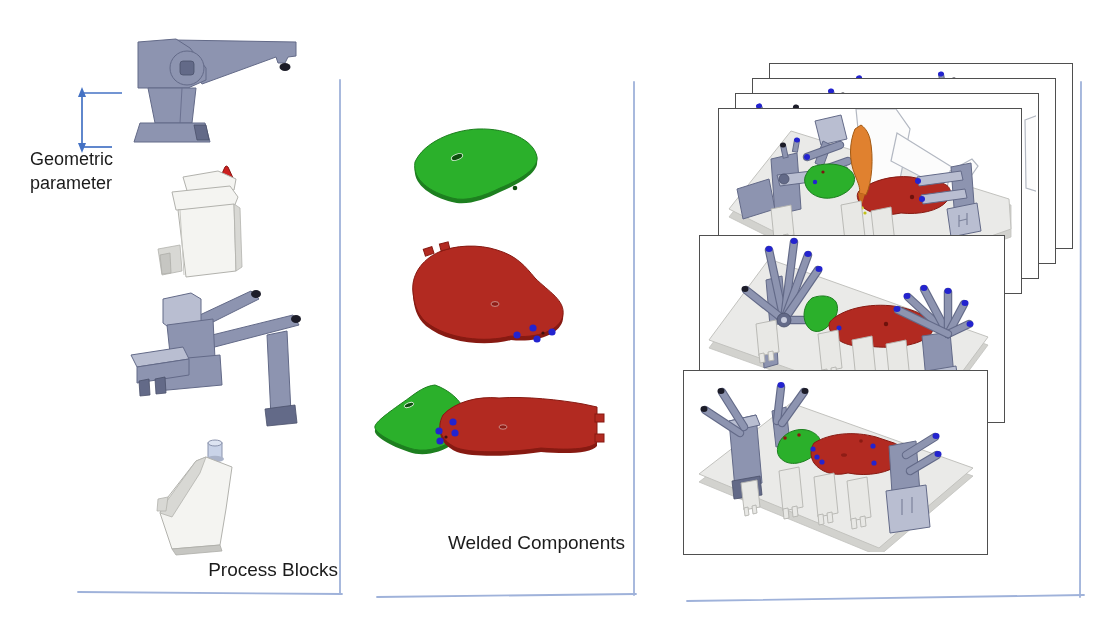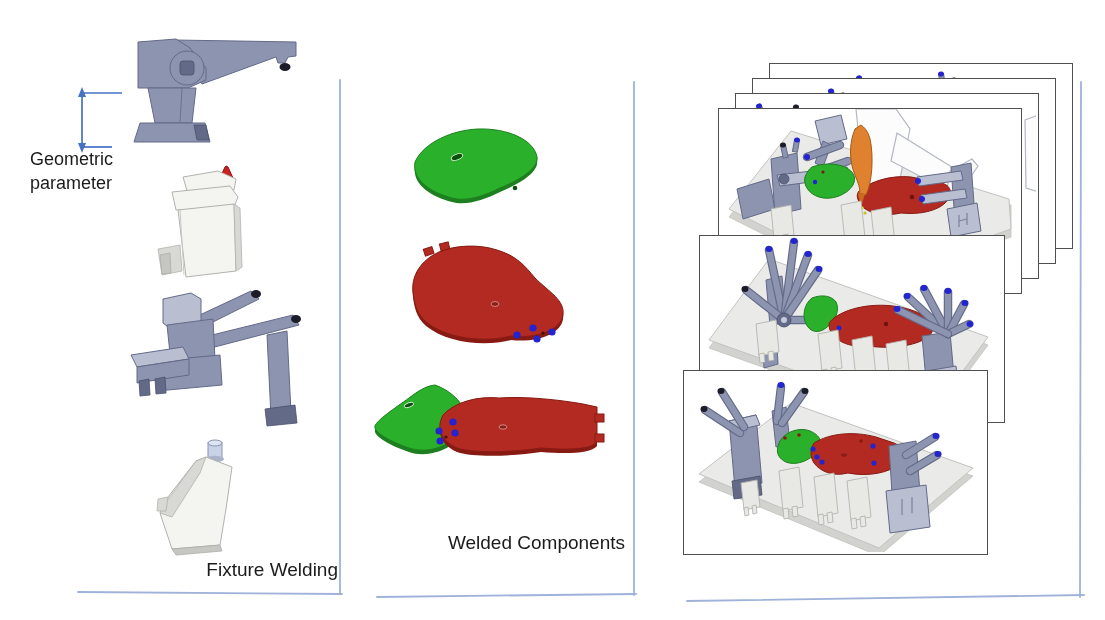--- a/index.html
+++ b/index.html
@@ -101,21 +101,21 @@
   <svg class="abs" style="left:148px;top:433px" width="102" height="127" viewBox="0 0 102 127">
     <rect fill="#c9d3e8" stroke="#8a93ad" x="60" y="10" width="14" height="16"></rect>
     <ellipse fill="#dde4f2" stroke="#8a93ad" cx="67" cy="10" rx="7" ry="3"></ellipse>
     <ellipse fill="#aab3c9" cx="67" cy="26" rx="9" ry="3.2"></ellipse>
     <path class="f-white" d="M58,24 L84,34 L78,76 L72,112 L24,116 L12,80 L20,64 L48,28 Z"></path>
     <path class="f-whiteD" d="M58,24 L48,28 L16,72 L12,80 L24,84 L52,40 Z"></path>
     <path class="f-whiteDD" d="M24,116 L72,112 L74,118 L28,122 Z"></path>
     <path class="f-whiteD" d="M10,66 L20,64 L18,78 L9,78 Z"></path>
   </svg>
 
-  <div class="panel-label" style="left:160px;top:559px;width:178px">Fixture Welding</div>
+  <div class="panel-label" style="left:160px;top:559px;width:178px">Process Blocks</div>
 
   <svg class="abs" style="left:408px;top:124px" width="140" height="90" viewBox="0 0 140 90">
     <path class="f-greenD" transform="translate(0,4)" d="M7,38 C16,18 45,6 70,5 C100,4 126,16 129,33 C131,44 112,56 92,64 C76,72 58,78 44,74 C22,68 4,56 7,38 Z"></path>
     <path class="f-green" d="M7,38 C16,18 45,6 70,5 C100,4 126,16 129,33 C131,44 112,56 92,64 C76,72 58,78 44,74 C22,68 4,56 7,38 Z"></path>
     <ellipse fill="#0e4f0e" stroke="#d5ecd5" stroke-width="0.9" cx="49" cy="33" rx="6" ry="2.8" transform="rotate(-22 49 33)"></ellipse>
     <circle fill="#0e4f0e" cx="107" cy="64" r="2.3"></circle>
   </svg>
 
   <svg class="abs" style="left:405px;top:240px" width="172" height="112" viewBox="0 0 172 112">
     <path class="f-redD" transform="translate(0,4)" d="M8,52 C6,36 16,20 34,12 C50,5 74,4 92,10 C112,16 120,26 130,38 C144,52 160,60 158,75 C156,90 132,99 106,96 C80,103 42,99 21,82 C11,73 9,62 8,52 Z"></path>

